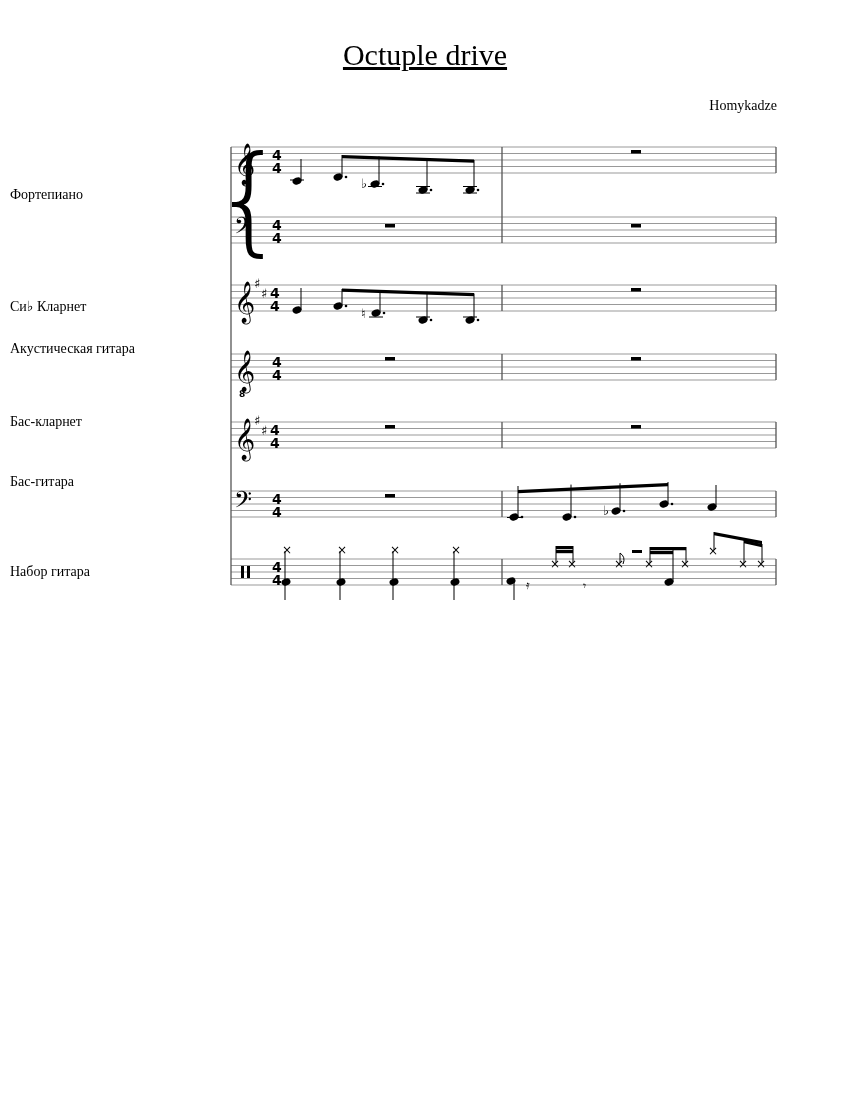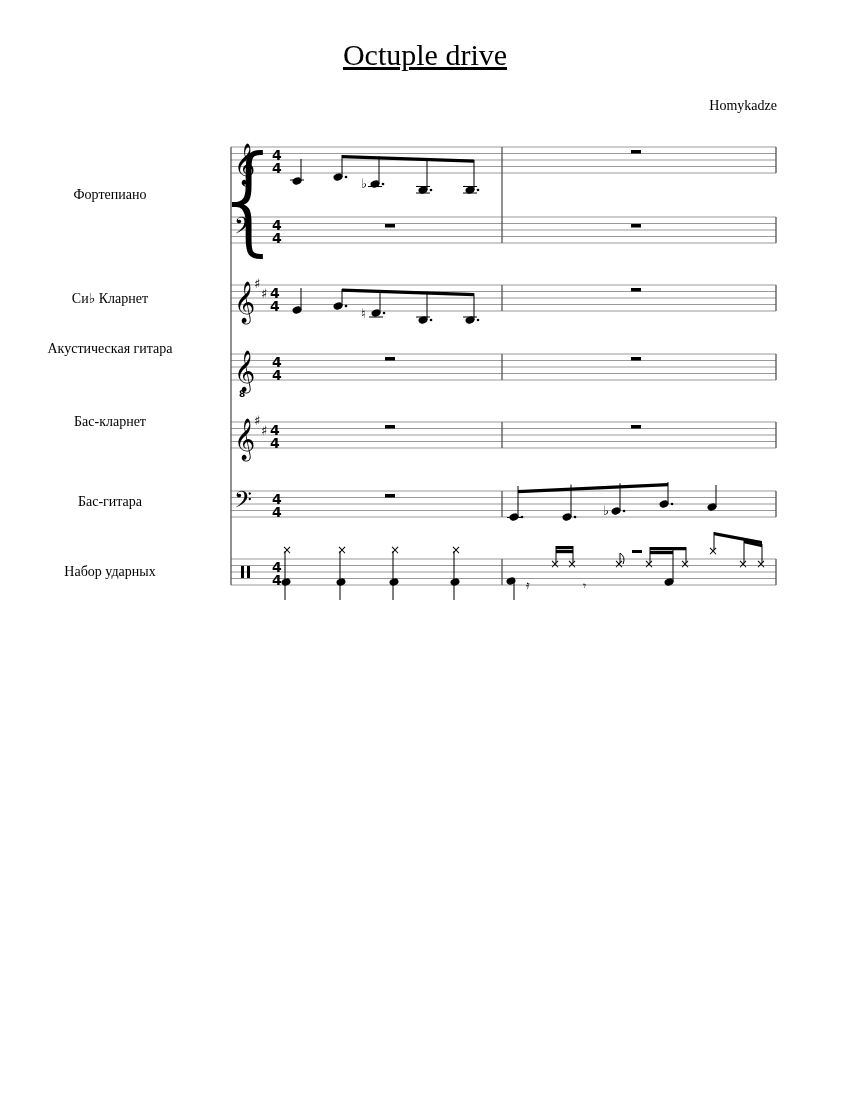--- a/index.html
+++ b/index.html
@@ -1,36 +1,36 @@
 <!DOCTYPE html>
 <html><head>
 <meta charset="utf-8">
 <style>
   html, body { margin:0; padding:0; background:#ffffff; }
   body { width:850px; height:1100px; position:relative; overflow:hidden; font-family:"Liberation Serif", serif; color:#000; }
   .title { position:absolute; left:0; width:850px; top:38px; text-align:center; font-size:30px;text-decoration:underline; }
   .composer { position:absolute; right:73px; top:86px; font-size:14px;margin-top:12px; }
-  .inst-label { position:absolute; font-size:14px; text-align:center; width:200px; left:10px; white-space:nowrap; }
+  .inst-label { position:absolute; font-size:14px; text-align:left; width:200px; left:10px; white-space:nowrap; }
   svg.score { position:absolute; left:0; top:0; }
   .staffline { stroke:#999; stroke-width:1; }
   .bar { stroke:#555; stroke-width:1.3; }
   .glyph { font-family:"DejaVu Sans", sans-serif; fill:#000; }
 </style>
 </head>
 <body>
 
 <div class="title">Octuple drive</div>
 <div class="composer">Homykadze</div>
 
 <div class="inst-label" style="top:187px">Фортепиано</div>
-<div class="inst-label" style="top:290px">Си♭ Кларнет</div>
+<div class="inst-label" style="top:298px">Си♭ Кларнет</div>
 <div class="inst-label" style="top:341px">Акустическая гитара</div>
 <div class="inst-label" style="top:414px">Бас-кларнет</div>
-<div class="inst-label" style="top:494px">Бас-гитара</div>
-<div class="inst-label" style="top:564px">Набор ударных</div>
+<div class="inst-label" style="top:474px">Бас-гитара</div>
+<div class="inst-label" style="top:564px">Набор гитара</div>
 
 <svg class="score" width="850" height="1100" id="score">
     <line x1="231" x2="776" y1="147" y2="147" class="staffline"></line>
     <line x1="231" x2="776" y1="153.5" y2="153.5" class="staffline"></line>
     <line x1="231" x2="776" y1="160" y2="160" class="staffline"></line>
     <line x1="231" x2="776" y1="166.5" y2="166.5" class="staffline"></line>
     <line x1="231" x2="776" y1="173" y2="173" class="staffline"></line>
     <line x1="502" x2="502" y1="147" y2="173" class="bar"></line>
     <line x1="776" x2="776" y1="147" y2="173" class="bar"></line>
     <line x1="231" x2="776" y1="217" y2="217" class="staffline"></line>

